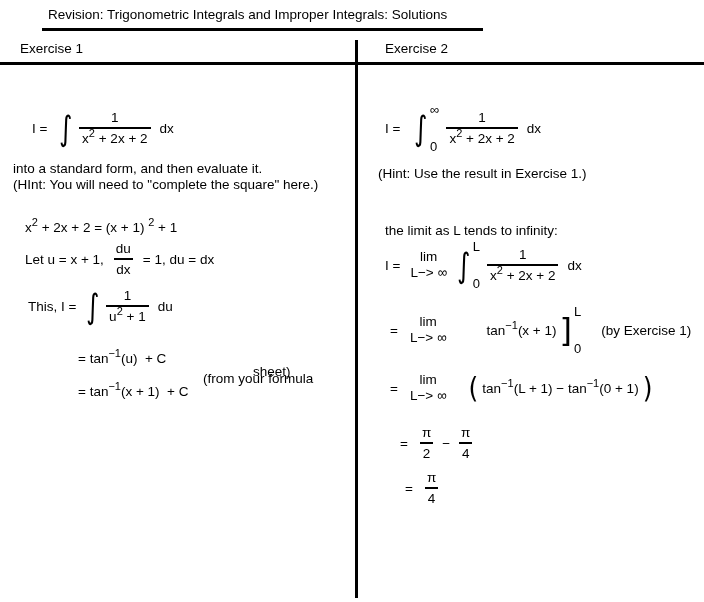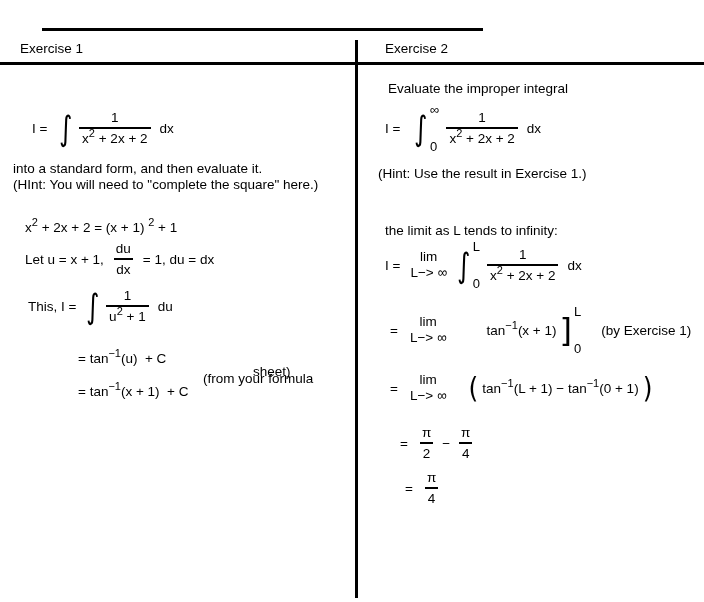--- a/index.html
+++ b/index.html
@@ -23,20 +23,21 @@
   .lim { display:inline-flex; flex-direction:column; align-items:center; line-height:1.18; }
   .bigbracket { font-family:"DejaVu Sans",sans-serif; font-size:32px; line-height:1; display:inline-block; font-weight:400; }
   .bigparen { font-family:"DejaVu Sans",sans-serif; font-size:25px; line-height:1; display:inline-block; transform:scaleY(1.12); font-weight:400; }
   .brgroup { display:inline-flex; align-items:center; }
 </style>
 </head>
 <body>
 
 <div class="page">
 
+  <div class="abs" style="left:48px;top:7px" data-bind="title">Revision: Trigonometric Integrals and Improper Integrals: Solutions</div>
   <div class="rule" style="left:42px;top:28px;width:441px;height:3px"></div>
 
   <div class="abs" style="left:20px;top:41px" data-bind="left.header">Exercise 1</div>
   <div class="abs" style="left:385px;top:41px" data-bind="right.header">Exercise 2</div>
   <div class="rule" style="left:0;top:62px;width:704px;height:3px"></div>
   <div class="rule" style="left:355px;top:40px;width:3px;height:558px"></div>
 
 
   <div class="mrow" style="left:32px;top:100px;height:56px">
     <span data-bind="left.eq_main.lhs">I =</span>
@@ -73,21 +74,20 @@
       <span class="den"><span data-bind="left.then_eq.den_base">u</span><span class="sup" data-bind="left.then_eq.den_exp">2</span><span data-bind="left.then_eq.den_tail"> + 1</span></span>
     </span>
     <span style="margin-left:9px" data-bind="left.then_eq.trailer">du</span>
   </div>
 
   <div class="abs" style="left:78px;top:351px"><span data-bind="left.result1.pre">= tan</span><span class="sup" data-bind="left.result1.exp">−1</span><span data-bind="left.result1.post">(u)  + C</span></div>
   <div class="abs" style="left:203px;top:371px" data-bind="left.note1a">(from your formula</div>
   <div class="abs" style="left:253px;top:364px" data-bind="left.note1b">sheet)</div>
   <div class="abs" style="left:78px;top:384px"><span data-bind="left.result2.pre">= tan</span><span class="sup" data-bind="left.result2.exp">−1</span><span data-bind="left.result2.post">(x + 1)  + C</span></div>
 
-  <div class="abs" style="left:388px;top:81px" data-bind="right.intro">Evaluate the improper integral</div>
 
   <div class="mrow" style="left:385px;top:100px;height:56px">
     <span data-bind="right.eq_main.lhs">I =</span>
     <span class="intgroup" style="margin-left:12px">
       <span class="int" data-bind="right.eq_main.integral">∫</span>
       <span class="bounds">
         <span data-bind="right.eq_main.upper">∞</span>
         <span data-bind="right.eq_main.lower">0</span>
       </span>
     </span>

